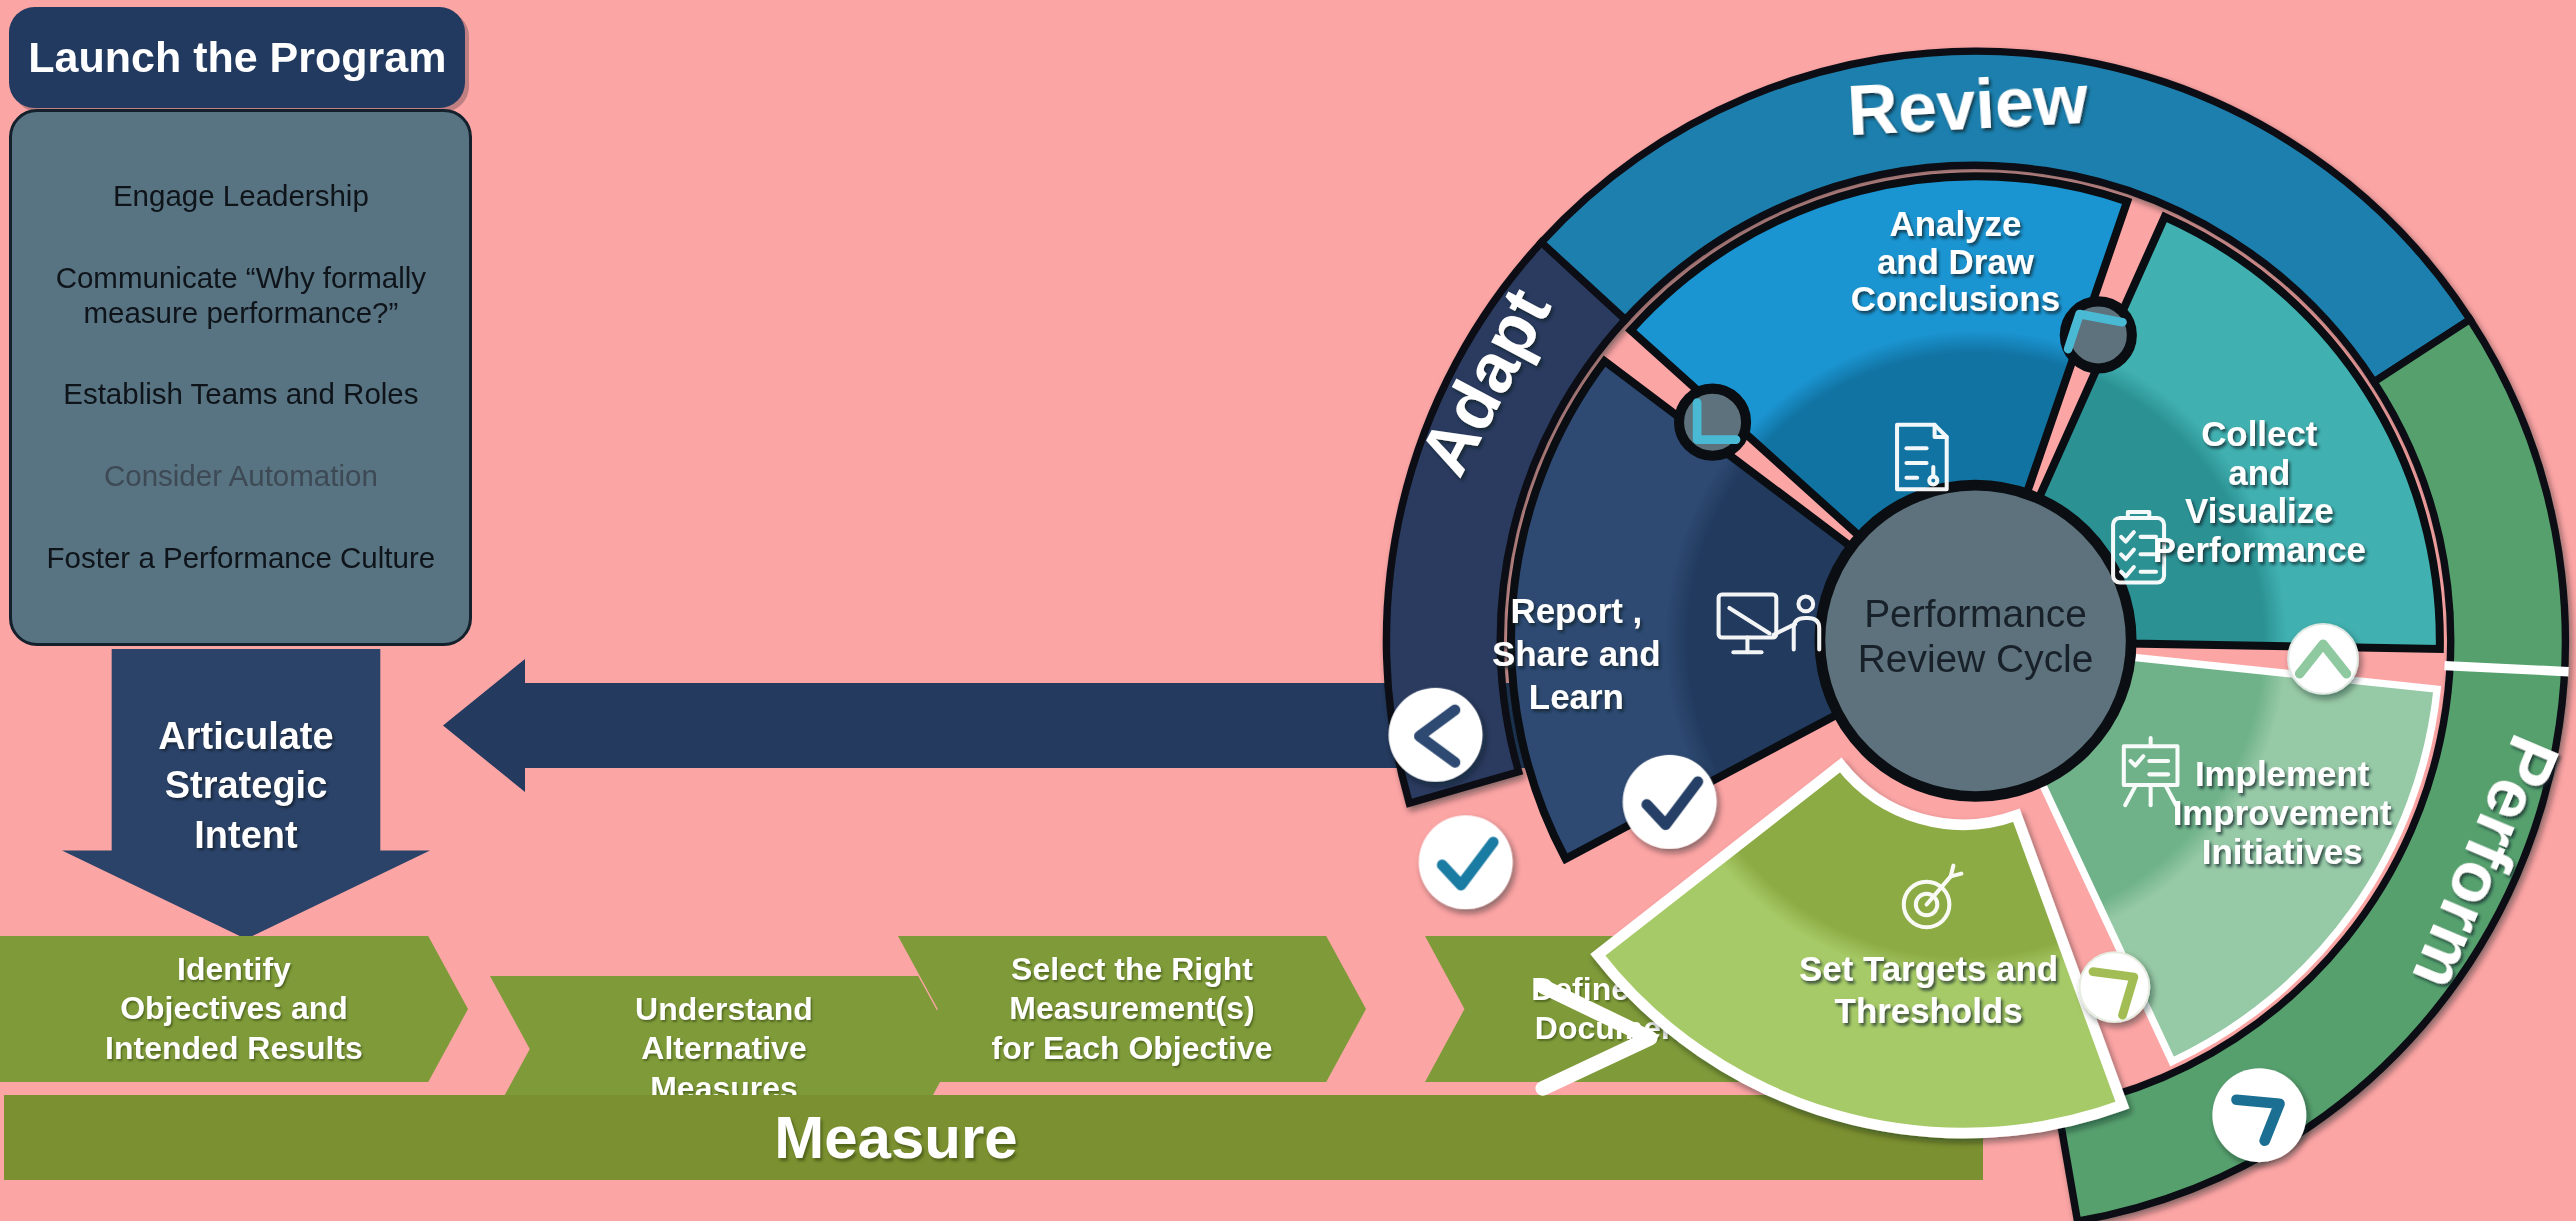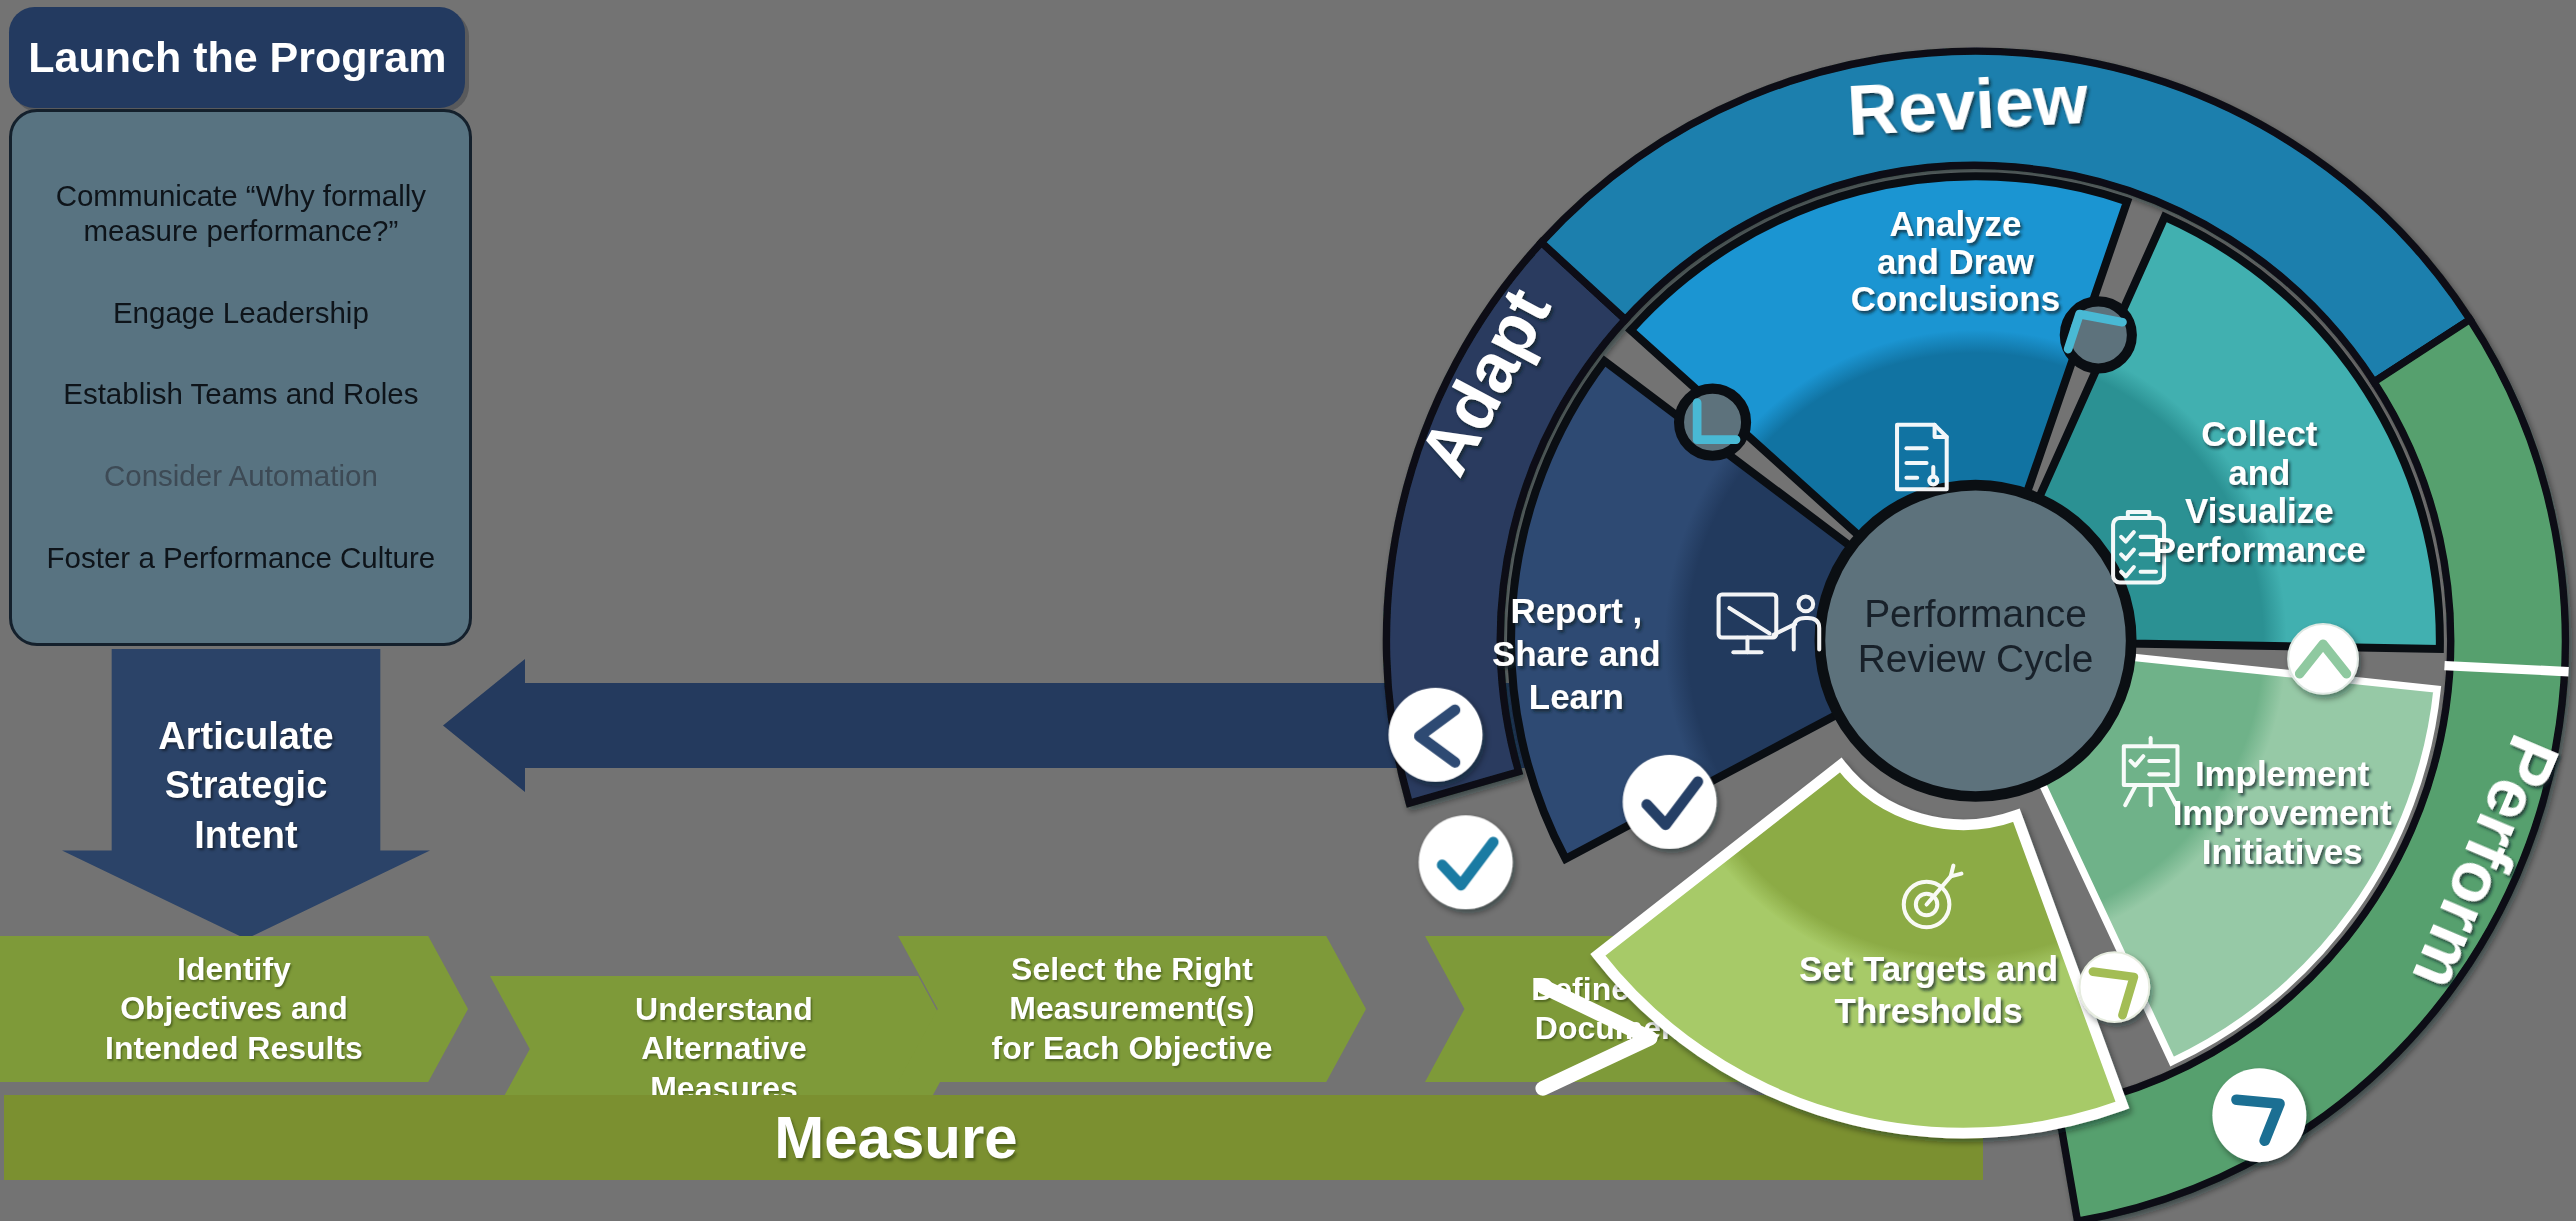--- a/index.html
+++ b/index.html
@@ -1,17 +1,17 @@
 <!DOCTYPE html>
 <html style="font-size:10.7px"><head>
 <meta charset="utf-8">
 <style>
   html,body{margin:0;padding:0;background:#3f545e;}
   .stage{position:relative;width:2576px;height:1222px;overflow:hidden;
-         background:#737373;font-family:"Liberation Sans",sans-serif;text-decoration:underline;}
+         background:#fca5a5;font-family:"Liberation Sans",sans-serif;text-decoration:underline;}
 
   
   .launch-header{position:absolute;left:9.4px;top:6.7px;width:456px;height:101px;
     background:#233a60;border-radius:25.5px;display:flex;align-items:center;justify-content:center;
     color:#fff;font-size:43px;font-weight:bold;box-shadow:4px 4px 0 rgba(10,16,24,.25);}
   .launch-body{position:absolute;left:9.4px;top:109px;width:463px;height:537px;
     background:#587381;border:3.4px solid #14202c;border-radius:28px;
     display:flex;flex-direction:column;justify-content:space-evenly;
     padding:20px 17.4px;box-sizing:border-box;}
   .launch-item{color:#0e141a;font-size:29.5px;line-height:1.18;text-align:center;font-weight:500;}
@@ -51,22 +51,22 @@
 </style>
 </head>
 <body>
 
 <div class="stage">
 
   <div class="launch-header">
     <span>Launch the Program</span>
   </div>
   <div class="launch-body">
+    <div class="launch-item">Engage Leadership</div>
     <div class="launch-item">Communicate “Why formally measure performance?”</div>
-    <div class="launch-item">Engage Leadership</div>
     <div class="launch-item">Establish Teams and Roles</div>
     <div class="launch-item muted">Consider Automation</div>
     <div class="launch-item">Foster a Performance Culture</div>
   </div>
 
   <div class="articulate">
     <span class="ln">Articulate</span>
     <span class="ln">Strategic</span>
     <span class="ln">Intent</span>
   </div>

